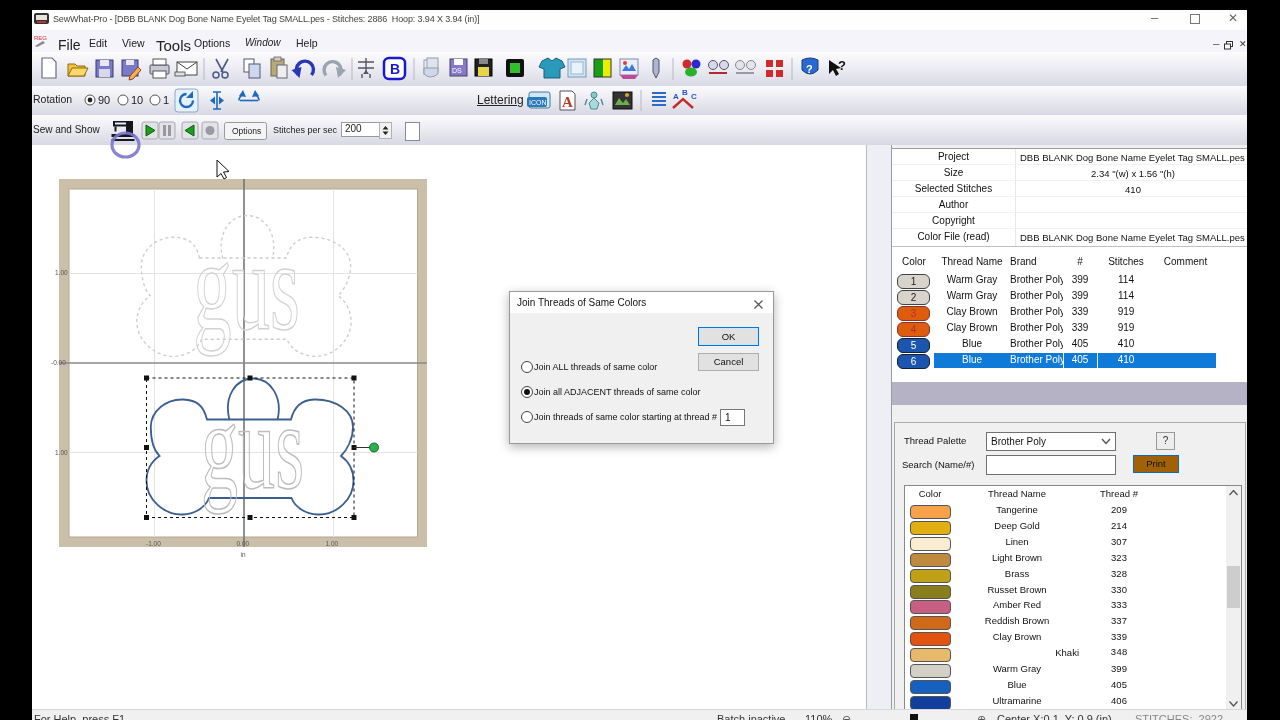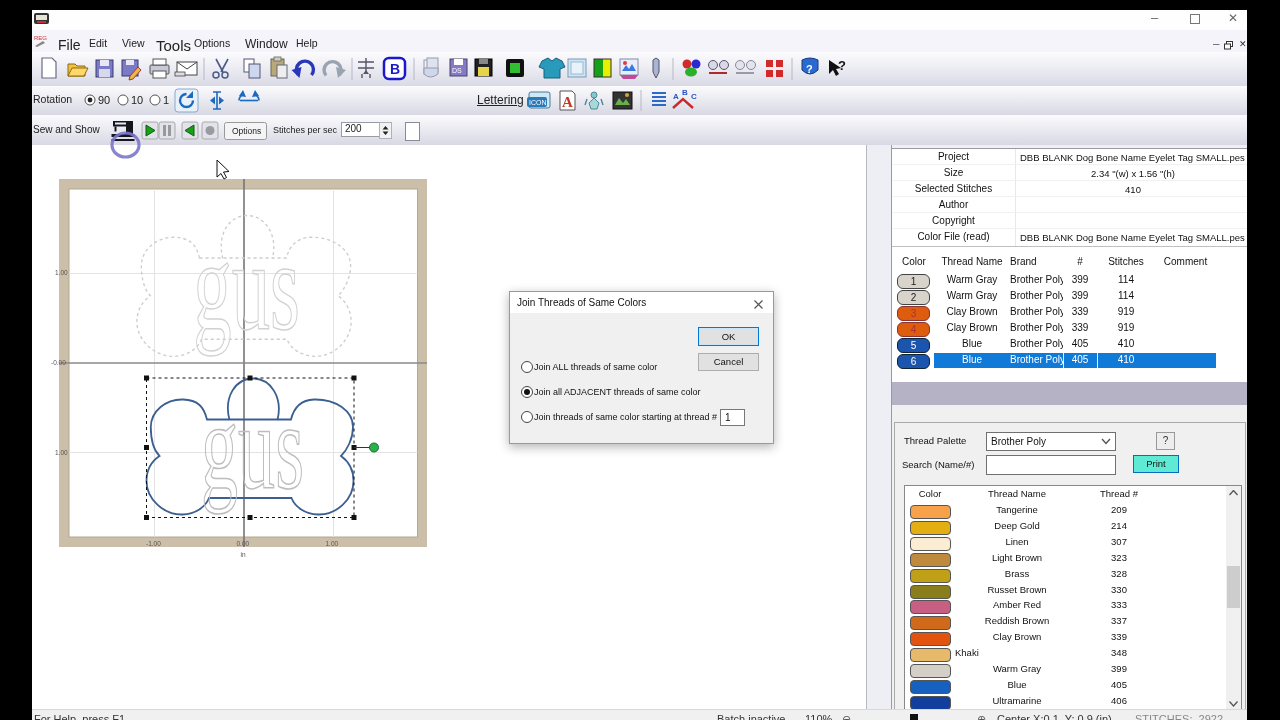--- a/index.html
+++ b/index.html
@@ -6,20 +6,21 @@
 #root{position:relative;width:1280px;height:720px;background:#000;overflow:hidden;
   font-family:"Liberation Sans",sans-serif;}
 .abs{position:absolute;}
 .tx{position:absolute;white-space:nowrap;}
 </style>
 </head>
 <body>
 <div id="root">
 
 <div class="abs" style="left:32px;top:10px;width:1215px;height:20px;background:#fefefe;"></div>
+<div class="tx" style="left:53px;top:14px;font-size:9px;letter-spacing:-0.13px;color:#444;">SewWhat-Pro - [DBB BLANK Dog Bone Name Eyelet Tag SMALL.pes - Stitches: 2886&nbsp; Hoop: 3.94 X 3.94 (in)]</div>
 
 <svg class="abs" style="left:34px;top:12px" width="15" height="14" viewBox="0 0 15 14">
   <rect x="0" y="1" width="15" height="11" rx="2" fill="#333"></rect>
   <rect x="2" y="3" width="11" height="5" fill="#e8e4da"></rect>
   <rect x="3" y="9" width="9" height="2" fill="#b33"></rect>
 </svg>
 
 <div class="tx" style="left:1151px;top:10px;font-size:13px;color:#666;">–</div>
 <div class="abs" style="left:1190px;top:14px;width:8px;height:8px;border:1px solid #777;"></div>
 <div class="tx" style="left:1228px;top:11px;font-size:12px;color:#666;">✕</div>
@@ -27,21 +28,21 @@
 <div class="abs" style="left:32px;top:30px;width:1215px;height:22px;background:#f4f4fa;"></div>
 <svg class="abs" style="left:33px;top:33px" width="16" height="16" viewBox="0 0 16 16">
   <text x="1" y="7" font-size="6" fill="#c33" font-family="Liberation Sans">REG</text>
   <path d="M2 13 L10 8 L12 10 L4 14 Z" fill="#888"></path>
 </svg>
 <div class="tx" style="left:58px;top:37px;font-size:14px;color:#222;">File</div>
 <div class="tx" style="left:89px;top:37px;font-size:10.5px;color:#222;">Edit</div>
 <div class="tx" style="left:122px;top:37px;font-size:10.5px;color:#222;">View</div>
 <div class="tx" style="left:156px;top:37px;font-size:15px;color:#222;">Tools</div>
 <div class="tx" style="left:194px;top:37px;font-size:10.5px;color:#222;">Options</div>
-<div class="tx" style="left:245px;top:37px;font-size:12px;color:#222;">Window</div>
+<div class="tx" style="left:245px;top:37px;font-size:10px;color:#222;font-style:italic;">Window</div>
 <div class="tx" style="left:296px;top:37px;font-size:10.5px;color:#222;">Help</div>
 <div class="tx" style="left:1213px;top:39px;font-size:9px;color:#333;">─</div>
 <svg class="abs" style="left:1224px;top:41px" width="10" height="9" viewBox="0 0 10 9">
       <rect x="2.5" y="0.5" width="6" height="5" fill="#fff" stroke="#333"></rect>
       <rect x="0.5" y="3" width="6" height="5" fill="#fff" stroke="#333"></rect>
     </svg>
 <div class="tx" style="left:1239px;top:39px;font-size:9px;color:#333;">✕</div>
 
 <div class="abs" style="left:32px;top:52px;width:1215px;height:34px;background:linear-gradient(#fcfcfe,#dadae6);border-bottom:1px solid #c8c8d4;"></div>
 <svg id="tb1" class="abs" style="left:32px;top:52px" width="1215" height="34" viewBox="0 0 1215 34">
@@ -375,21 +376,21 @@
   <div class="tx" style="left:12px;top:20px;">Thread Palette</div>
   <div class="abs" style="left:94px;top:17px;width:128px;height:17px;background:#fff;border:1px solid #707070;">
     <div class="tx" style="left:4px;top:3px;font-size:10px;">Brother Poly</div>
     <svg class="abs" style="right:4px;top:5px" width="10" height="7" viewBox="0 0 10 7">
           <path d="M1 1 L5 5.5 L9 1" fill="none" stroke="#555" stroke-width="1.4"></path>
         </svg>
   </div>
   <div class="abs" style="left:264px;top:17px;width:17px;height:16px;background:#ededed;border:1px solid #999;text-align:center;line-height:16px;font-size:10px;color:#333;">?</div>
   <div class="tx" style="left:10px;top:44px;">Search (Name/#)</div>
   <div class="abs" style="left:94px;top:40px;width:128px;height:18px;background:#fff;border:1px solid #707070;"></div>
-  <div class="abs" style="left:241px;top:40px;width:44px;height:16px;background:#5eead4;border:1px solid #0a6cc0;text-align:center;line-height:16px;">Print</div>
+  <div class="abs" style="left:241px;top:40px;width:44px;height:16px;background:#a16207;border:1px solid #0a6cc0;text-align:center;line-height:16px;">Print</div>
 
   <div class="abs" style="left:12px;top:70px;width:336px;height:226px;background:#fff;border:1px solid #888;overflow:hidden;">
     <div class="tx" style="left:0;top:2px;width:50px;text-align:center;">Color</div>
     <div class="tx" style="left:50px;top:2px;width:124px;text-align:center;">Thread Name</div>
     <div class="tx" style="left:174px;top:2px;width:80px;text-align:center;">Thread #</div>
     <div class="abs" style="left:5px;top:19.0px;width:39px;height:12px;background:#F7A24B;border:1px solid #555;border-radius:4px;"></div>
     <div class="tx" style="left:50px;top:18.0px;width:124px;text-align:center;">Tangerine</div>
     <div class="tx" style="left:174px;top:18.0px;width:80px;text-align:center;">209</div>
     <div class="abs" style="left:5px;top:34.9px;width:39px;height:12px;background:#E2AE12;border:1px solid #555;border-radius:4px;"></div>
     <div class="tx" style="left:50px;top:33.9px;width:124px;text-align:center;">Deep Gold</div>
@@ -409,22 +410,22 @@
     <div class="abs" style="left:5px;top:114.4px;width:39px;height:12px;background:#C75F82;border:1px solid #555;border-radius:4px;"></div>
     <div class="tx" style="left:50px;top:113.4px;width:124px;text-align:center;">Amber Red</div>
     <div class="tx" style="left:174px;top:113.4px;width:80px;text-align:center;">333</div>
     <div class="abs" style="left:5px;top:130.3px;width:39px;height:12px;background:#D06A1A;border:1px solid #555;border-radius:4px;"></div>
     <div class="tx" style="left:50px;top:129.3px;width:124px;text-align:center;">Reddish Brown</div>
     <div class="tx" style="left:174px;top:129.3px;width:80px;text-align:center;">337</div>
     <div class="abs" style="left:5px;top:146.2px;width:39px;height:12px;background:#E25310;border:1px solid #555;border-radius:4px;"></div>
     <div class="tx" style="left:50px;top:145.2px;width:124px;text-align:center;">Clay Brown</div>
     <div class="tx" style="left:174px;top:145.2px;width:80px;text-align:center;">339</div>
     <div class="abs" style="left:5px;top:162.1px;width:39px;height:12px;background:#E6B96B;border:1px solid #555;border-radius:4px;"></div>
-    <div class="tx" style="left:50px;top:161.1px;width:124px;text-align:left;">Khaki</div>
-    <div class="tx" style="left:174px;top:161.1px;width:80px;text-align:center;">348</div>
+    <div class="tx" style="left:50px;top:161.1px;width:124px;text-align:right;">Khaki</div>
+    <div class="tx" style="left:174px;top:161.1px;width:80px;text-align:center;font-family:Liberation Mono, monospace;">348</div>
     <div class="abs" style="left:5px;top:178.0px;width:39px;height:12px;background:#D5D0C7;border:1px solid #555;border-radius:4px;"></div>
     <div class="tx" style="left:50px;top:177.0px;width:124px;text-align:center;">Warm Gray</div>
     <div class="tx" style="left:174px;top:177.0px;width:80px;text-align:center;">399</div>
     <div class="abs" style="left:5px;top:193.9px;width:39px;height:12px;background:#1660C0;border:1px solid #555;border-radius:4px;"></div>
     <div class="tx" style="left:50px;top:192.9px;width:124px;text-align:center;">Blue</div>
     <div class="tx" style="left:174px;top:192.9px;width:80px;text-align:center;">405</div>
     <div class="abs" style="left:5px;top:209.8px;width:39px;height:12px;background:#123F9E;border:1px solid #555;border-radius:4px;"></div>
     <div class="tx" style="left:50px;top:208.8px;width:124px;text-align:center;">Ultramarine</div>
     <div class="tx" style="left:174px;top:208.8px;width:80px;text-align:center;">406</div>
 

